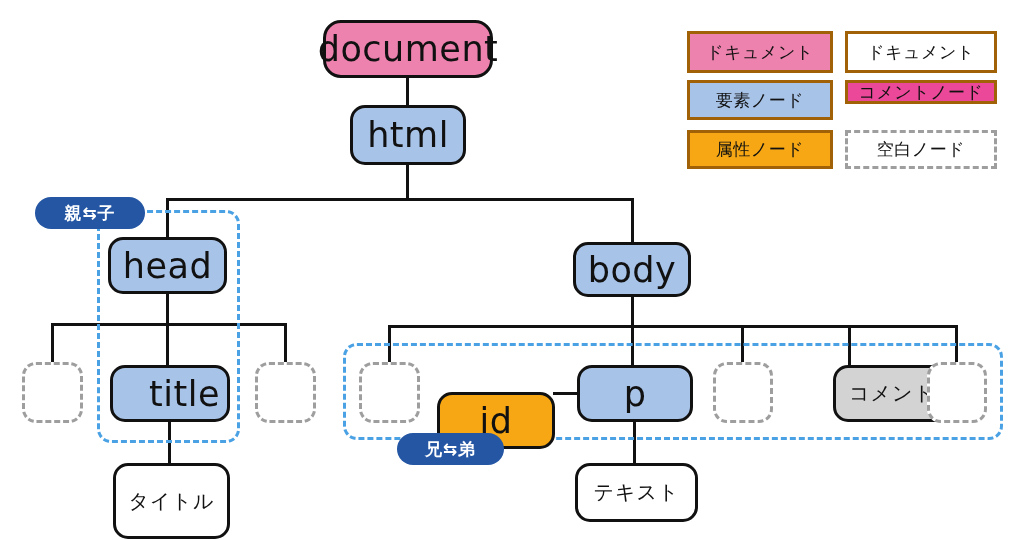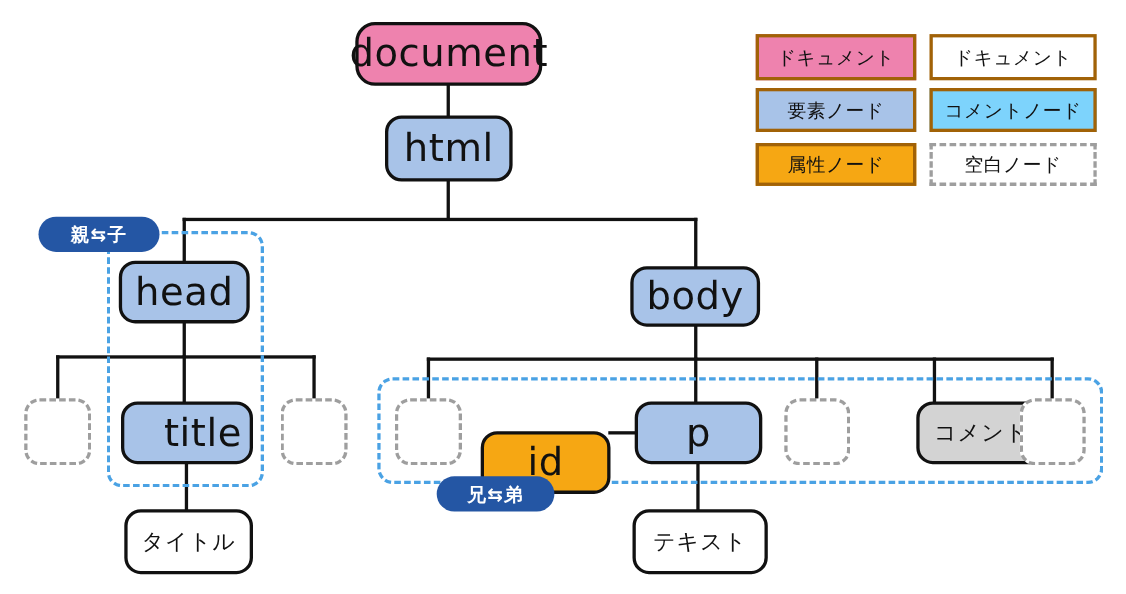--- a/index.html
+++ b/index.html
@@ -78,36 +78,36 @@
   <div class="node" style="left: 323px; top: 20px; width: 170px; height: 58px; border-radius: 18px; background: rgb(238, 130, 174);">document</div>
 
   <div class="node" style="left: 350px; top: 105px; width: 116px; height: 60px; background: rgb(168, 195, 232);">html</div>
 
   <div class="node" style="left: 108px; top: 237px; width: 119px; height: 57px; background: rgb(168, 195, 232);">head</div>
 
   <div class="node" style="left: 573px; top: 242px; width: 118px; height: 55px; background: rgb(168, 195, 232);">body</div>
 
   <div class="node" style="left: 110px; top: 365px; width: 120px; height: 57px; background: rgb(168, 195, 232); padding-left: 29px;">title</div>
 
-  <div class="node jp" style="left: 113px; top: 463px; width: 117px; height: 59px; background: rgb(255, 255, 255);">タイトル</div>
+  <div class="node jp" style="left: 113px; top: 463px; width: 117px; height: 76px; background: rgb(255, 255, 255);">タイトル</div>
 
   <div class="node" style="left: 437px; top: 365px; width: 118px; height: 57px; background: rgb(246, 167, 19); margin-top: 27px;">id</div>
 
   <div class="node" style="left: 577px; top: 365px; width: 116px; height: 57px; background: rgb(168, 195, 232);">p</div>
 
   <div class="node jp" style="left: 792px; top: 365px; width: 118px; height: 57px; background: rgb(211, 211, 211); margin-left: 41px;">コメント</div>
 
   <div class="node jp" style="left: 575px; top: 463px; width: 123px; height: 59px; background: rgb(255, 255, 255);">テキスト</div>
 
   <div class="empty-node" style="left:22px;  top:362px; width:61px; height:61px;"></div>
   <div class="empty-node" style="left:255px; top:362px; width:61px; height:61px;"></div>
   <div class="empty-node" style="left:359px; top:362px; width:61px; height:61px;"></div>
   <div class="empty-node" style="left:713px; top:362px; width:60px; height:61px;"></div>
   <div class="empty-node" style="left:927px; top:362px; width:60px; height:61px;"></div>
 
   <div class="legend-box" style="left: 687px; top: 31px; width: 146px; height: 42px; background: rgb(238, 130, 174);">ドキュメント</div>
   <div class="legend-box" style="left: 845px; top: 31px; width: 152px; height: 42px; background: rgb(255, 255, 255);">ドキュメント</div>
   <div class="legend-box" style="left: 687px; top: 80px; width: 146px; height: 40px; background: rgb(168, 195, 232);">要素ノード</div>
-  <div class="legend-box" style="left: 845px; top: 80px; width: 152px; height: 40px; background: #7dd3fc;">コメントノード</div>
+  <div class="legend-box" style="left: 845px; top: 80px; width: 152px; height: 24px; background: #ec4899;">コメントノード</div>
   <div class="legend-box" style="left: 687px; top: 130px; width: 146px; height: 39px; background: rgb(246, 167, 19);">属性ノード</div>
   <div class="legend-box dashed-border" style="left: 845px; top: 130px; width: 152px; height: 39px; background: rgb(255, 255, 255);">空白ノード</div>
 
 </div>
 
 </body></html>

